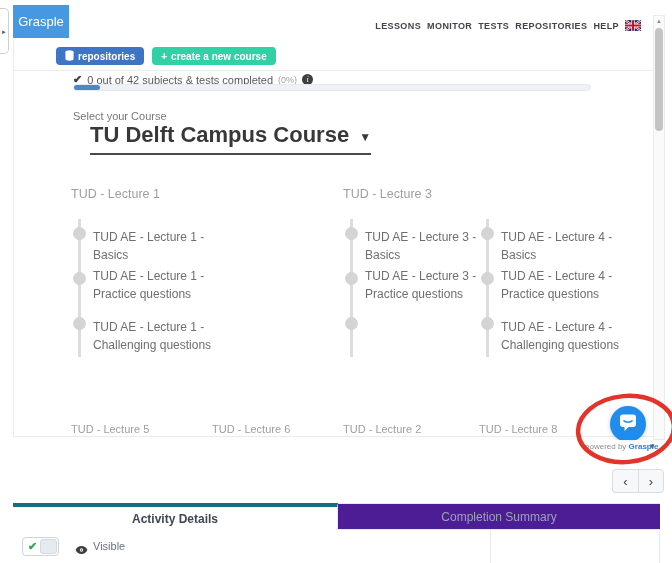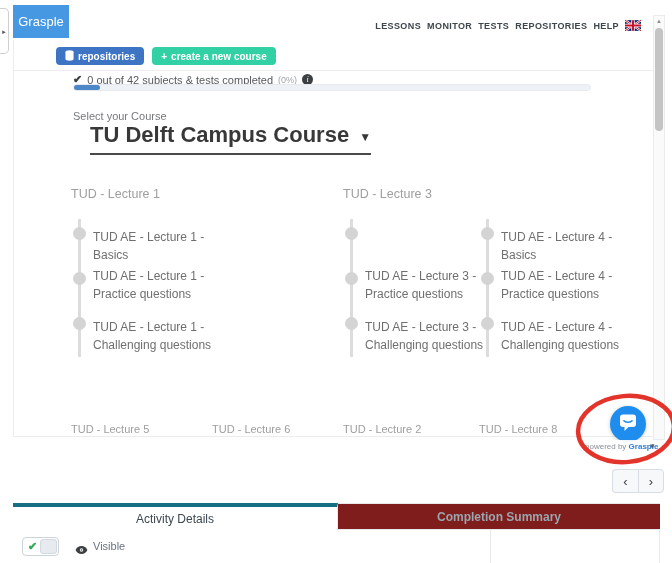--- a/index.html
+++ b/index.html
@@ -87,25 +87,25 @@
   .pager { position:absolute; left:612px; top:469px; display:flex; z-index:2; }
   .pager button { width:26px; height:24px; background:#f6f8fa; border:1px solid #d8dde3;
     color:#3c4043; font-size:13px; cursor:pointer; display:flex; align-items:center;
     justify-content:center; font-family:"Liberation Sans", sans-serif; }
   .pager .prev { border-radius:4px 0 0 4px; border-right:none; }
   .pager .next { border-radius:0 4px 4px 0; }
 
   
   .tab-active { position:absolute; left:13px; top:503px; width:325px; height:27px; background:#fff;
     border-top:4px solid #186f83; border-right:1px solid #e7e9eb; display:flex;
-    align-items:center; justify-content:center; font-size:12px; font-weight:400;
+    align-items:center; justify-content:center; font-size:12px; font-weight:700;
     color:#3d4852; cursor:pointer; }
-  .tab-inactive { position:absolute; left:338px; top:503px; width:322px; height:27px; background:#7f1d1d;
+  .tab-inactive { position:absolute; left:338px; top:503px; width:322px; height:27px; background:#4c1d95;
     border-top:1px solid #e7e9eb; border-bottom:1px solid #e7e9eb; display:flex;
-    align-items:center; justify-content:center; font-size:12px; color:#9aa5ad; cursor:pointer;font-weight:bold; }
+    align-items:center; justify-content:center; font-size:12px; color:#9aa5ad; cursor:pointer; }
 
   
   .detail { position:absolute; left:13px; top:530px; width:647px; height:33px; background:#fff;
     border-right:1px solid #e7e9eb; }
   .detail .vline { position:absolute; left:477px; top:0; width:1px; height:33px; background:#e7e9eb; }
   .toggle { position:absolute; left:9px; top:7px; width:37px; height:19px; background:#fff;
     border:1px solid #ccd3da; border-radius:4px; cursor:pointer; }
   .toggle .tick { position:absolute; left:5px; top:2px; color:#34a853; font-size:11px; font-weight:700; }
   .toggle .knob { position:absolute; right:1px; top:1px; width:17px; height:15px;
     background:#e7ebef; border:1px solid #d3d9df; border-radius:3px; }
@@ -181,22 +181,22 @@
     <div class="item i1">TUD AE - Lecture 1 - Basics</div>
     <div class="item i2">TUD AE - Lecture 1 - Practice questions</div>
     <div class="item i3">TUD AE - Lecture 1 - Challenging questions</div>
   </div>
   <div class="col c3">
     <div class="col-h">TUD - Lecture 3</div>
     <div class="tl"></div>
     <div class="dot d1"></div>
     <div class="dot d2"></div>
     <div class="dot d3"></div>
+    <div class="item i1">TUD AE - Lecture 3 - Basics</div>
     <div class="item i2">TUD AE - Lecture 3 - Practice questions</div>
-    <div class="item i3">TUD AE - Lecture 3 - Challenging questions</div>
   </div>
   <div class="col c4">
     <div class="tl"></div>
     <div class="dot d1"></div>
     <div class="dot d2"></div>
     <div class="dot d3"></div>
     <div class="item i1">TUD AE - Lecture 4 - Basics</div>
     <div class="item i2">TUD AE - Lecture 4 - Practice questions</div>
     <div class="item i3">TUD AE - Lecture 4 - Challenging questions</div>
   </div>

